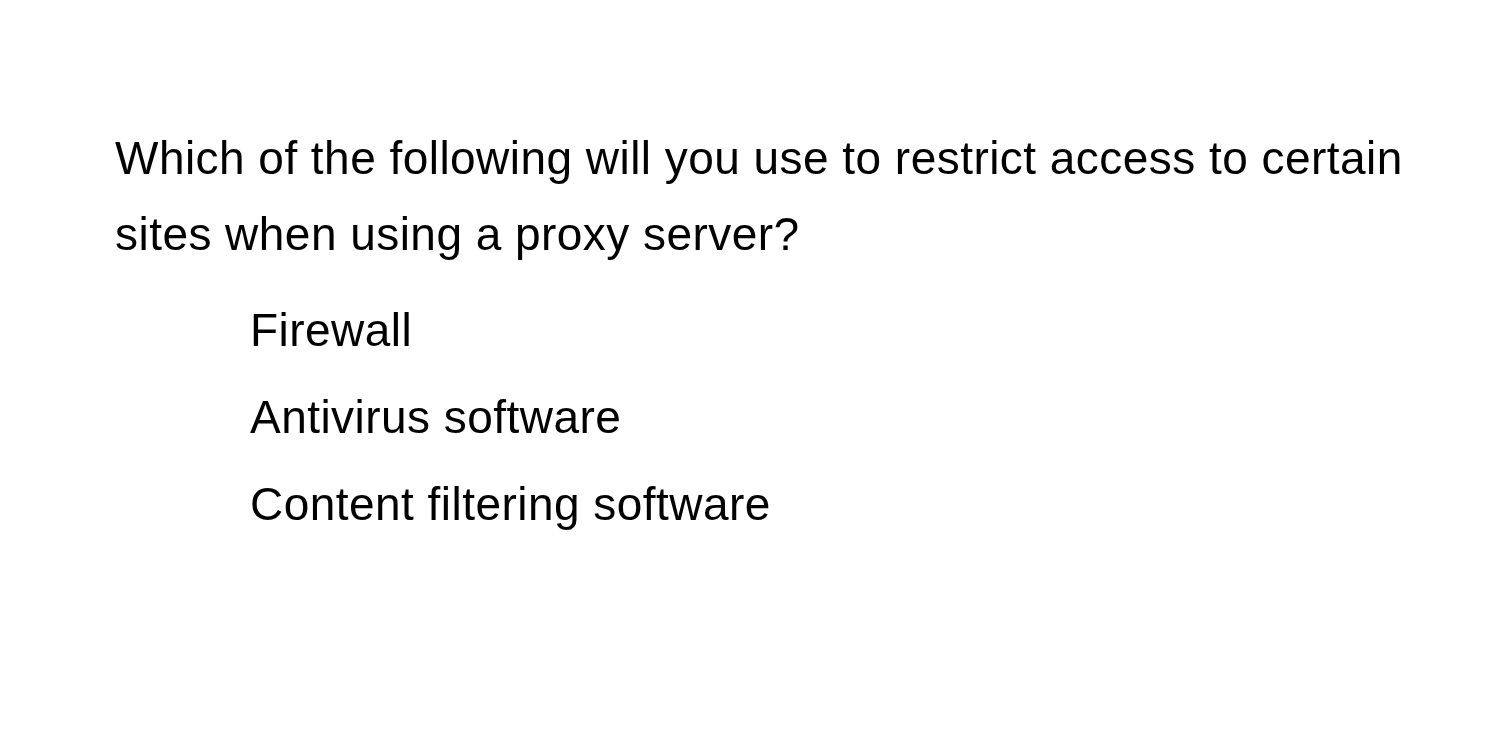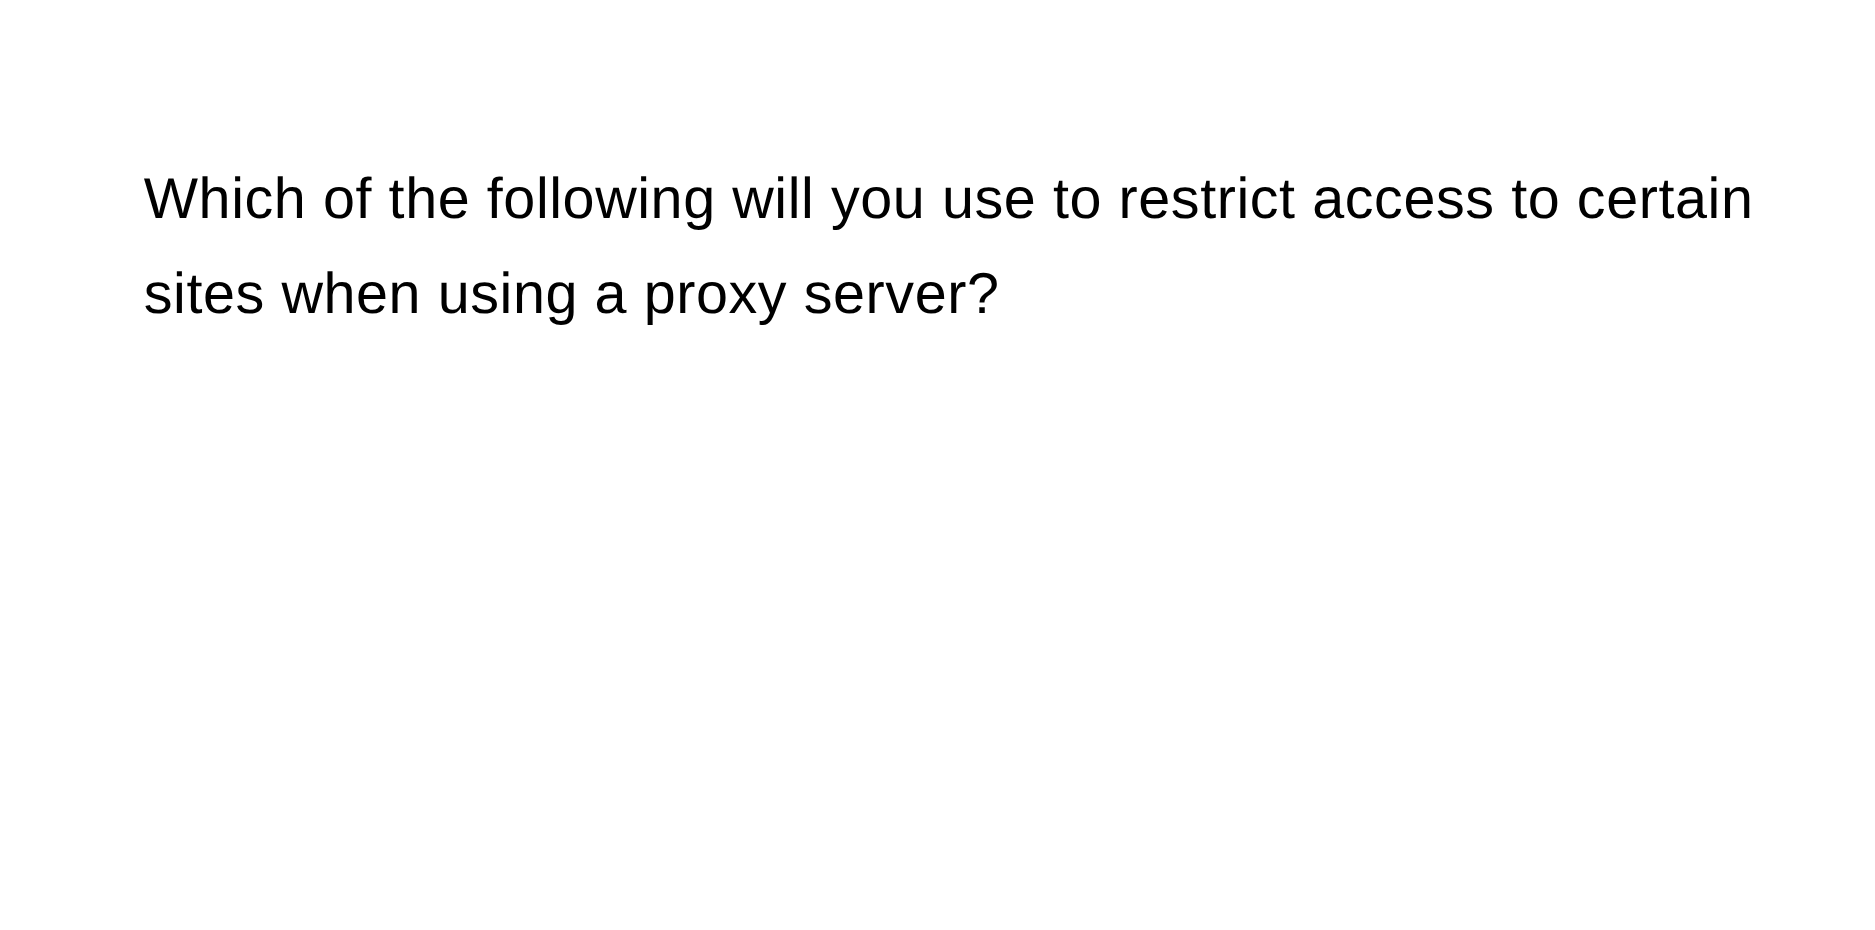--- a/index.html
+++ b/index.html
@@ -31,13 +31,16 @@
       line-height: 1.65;
       letter-spacing: 0.01em;
     }
   </style>
 </head>
 <body>
 
 <div class="question">Which of the following will you use to restrict access to certain sites when using a proxy server?</div>
 
 <div class="options">
+  <div class="option">Firewall</div>
+  <div class="option">Antivirus software</div>
+  <div class="option">Content filtering software</div>
 </div>
 
 </body></html>

